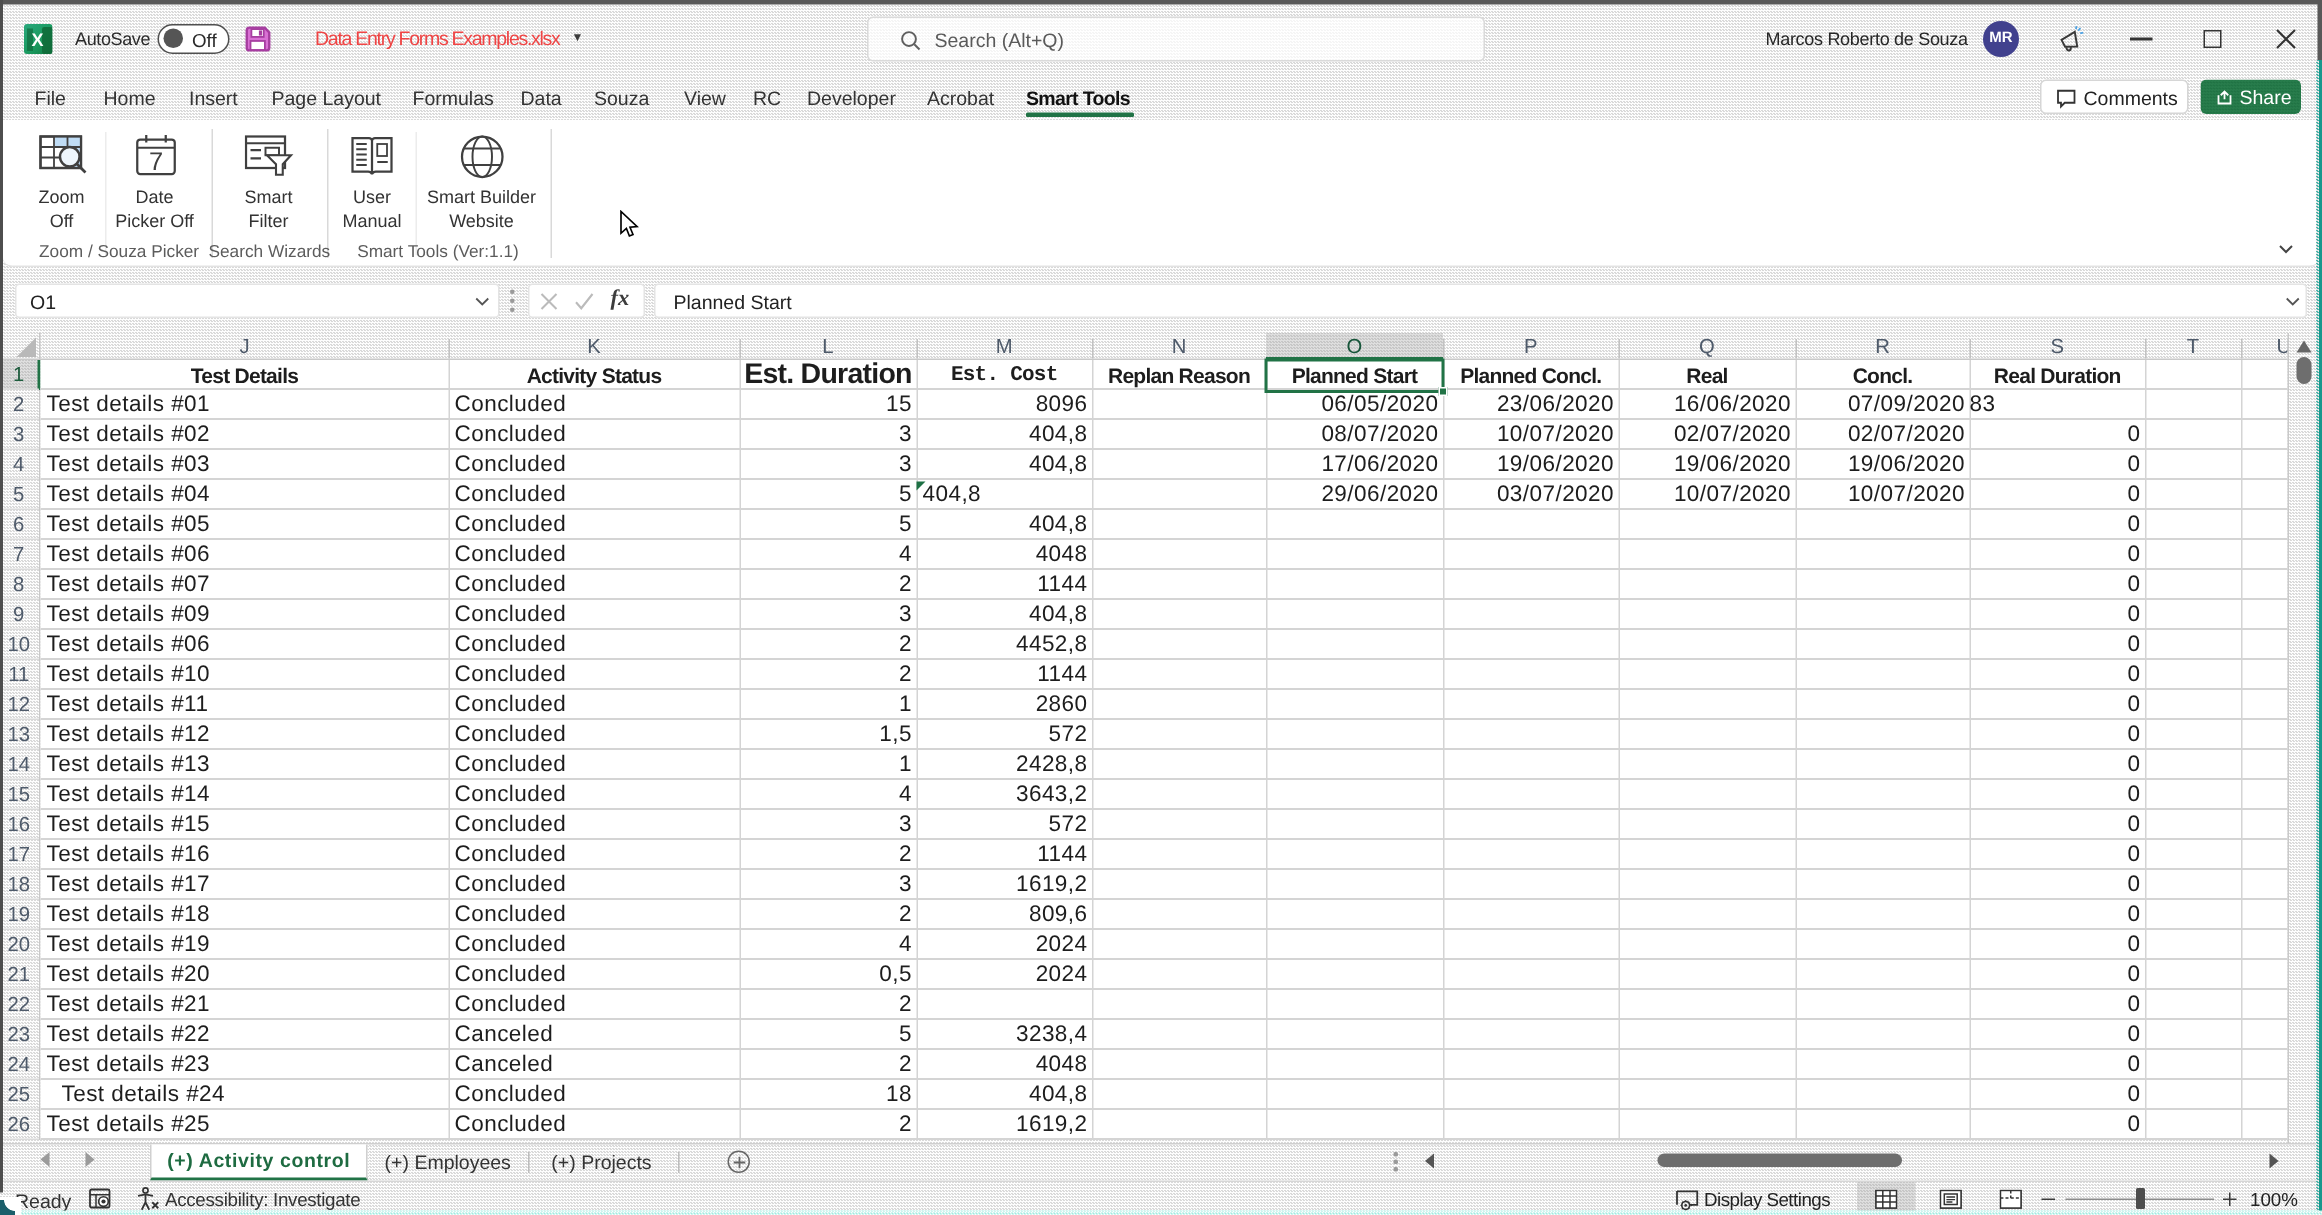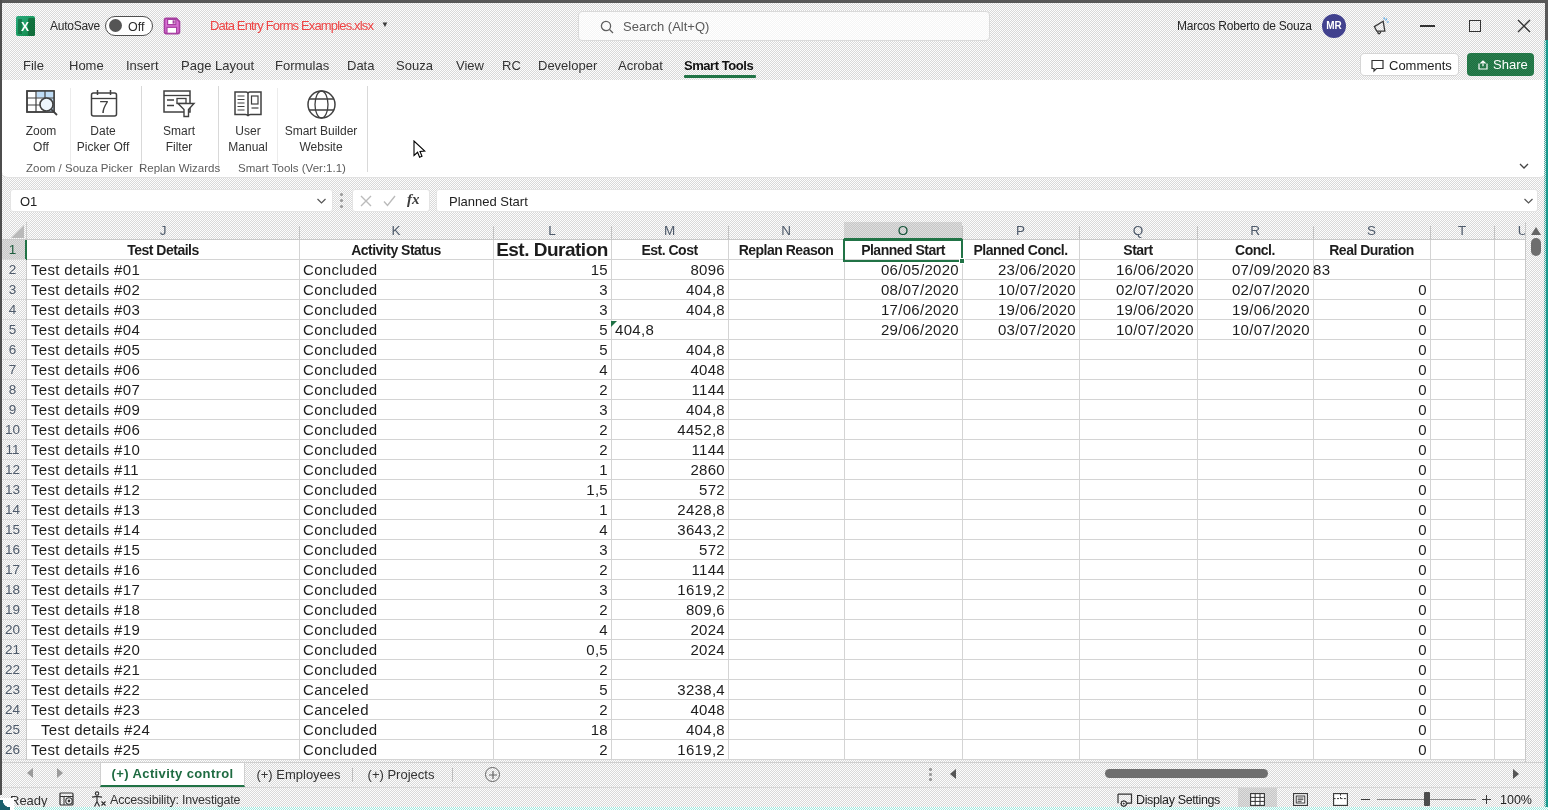--- a/index.html
+++ b/index.html
@@ -127,21 +127,21 @@
 <circle cx="15.5" cy="15.5" r="13.5" fill="none" stroke="#404040" stroke-width="1.5"></circle>
 <ellipse cx="15.5" cy="15.5" rx="6.5" ry="13.5" fill="none" stroke="#404040" stroke-width="1.3"></ellipse>
 <path d="M3 10h25M3 21h25" stroke="#404040" stroke-width="1.3"></path>
 </svg>
 <div class="icl" style="left:11px;top:123px;width:60px">Zoom<br>Off</div>
 <div class="icl" style="left:68px;top:123px;width:70px">Date<br>Picker Off</div>
 <div class="icl" style="left:149px;top:123px;width:60px">Smart<br>Filter</div>
 <div class="icl" style="left:218px;top:123px;width:60px">User<br>Manual</div>
 <div class="icl" style="left:276px;top:123px;width:90px">Smart Builder<br>Website</div>
 <div class="grl" style="left:26px;width:100px">Zoom / Souza Picker</div>
-<div class="grl" style="left:139px;width:80px">Replan Wizards</div>
+<div class="grl" style="left:139px;width:80px">Search Wizards</div>
 <div class="grl" style="left:227px;width:130px">Smart Tools (Ver:1.1)</div>
 <svg class="ab" style="left:1518px;top:161px" width="12" height="10" viewBox="0 0 12 10">
     <path d="M2 3l4 4 4-4" fill="none" stroke="#444" stroke-width="1.3"></path>
   </svg>
 <svg class="ab" style="left:413px;top:140px" width="13" height="19" viewBox="0 0 13 19">
 <path d="M1 1v14.5l3.6-3.2 2 5 2.4-1-2-4.8 4.8-.4z" fill="#fff" stroke="#000" stroke-width="1.1"></path>
 </svg>
 <div class="ab" style="left:10px;top:189px;width:323px;height:23px;background:#fff;border:1px solid #e4e4e4;border-radius:3px">
     <div class="ab" style="left:9px;top:2px;font-size:13px;color:#222;line-height:19px">O1</div>
     <svg class="ab" style="left:305px;top:7px" width="11" height="9" viewBox="0 0 11 9">
@@ -279,25 +279,25 @@
 <div class="gl" style="left:844px;top:240px;width:1px;height:520px"></div>
 <div class="gl" style="left:962px;top:240px;width:1px;height:520px"></div>
 <div class="gl" style="left:1079px;top:240px;width:1px;height:520px"></div>
 <div class="gl" style="left:1197px;top:240px;width:1px;height:520px"></div>
 <div class="gl" style="left:1313px;top:240px;width:1px;height:520px"></div>
 <div class="gl" style="left:1430px;top:240px;width:1px;height:520px"></div>
 <div class="gl" style="left:1494px;top:240px;width:1px;height:520px"></div>
 <div class="cv" style="top:240px;height:20px;line-height:20px;left:27px;width:272px;text-align:center;font-weight:bold;font-size:14px;letter-spacing:-0.5px;">Test Details</div>
 <div class="cv" style="top:240px;height:20px;line-height:20px;left:299px;width:194px;text-align:center;font-weight:bold;font-size:14px;letter-spacing:-0.5px;">Activity Status</div>
 <div class="cv" style="top:240px;height:20px;line-height:20px;left:493px;width:118px;text-align:center;font-weight:bold;font-size:19px;letter-spacing:-0.5px;">Est. Duration</div>
-<div class="cv" style="top:240px;height:20px;line-height:20px;left:611px;width:117px;text-align:center;font-weight:bold;font-size:14px;letter-spacing:-0.5px;">Est. Cost</div>
+<div class="cv" style="top:240px;height:20px;line-height:20px;left:611px;width:117px;text-align:center;font-weight:bold;font-size:14px;letter-spacing:-0.5px;font-family:Liberation Mono, monospace;">Est. Cost</div>
 <div class="cv" style="top:240px;height:20px;line-height:20px;left:728px;width:116px;text-align:center;font-weight:bold;font-size:14px;letter-spacing:-0.5px;">Replan Reason</div>
 <div class="cv" style="top:240px;height:20px;line-height:20px;left:844px;width:118px;text-align:center;font-weight:bold;font-size:14px;letter-spacing:-0.5px;">Planned Start</div>
 <div class="cv" style="top:240px;height:20px;line-height:20px;left:962px;width:117px;text-align:center;font-weight:bold;font-size:14px;letter-spacing:-0.5px;">Planned Concl.</div>
-<div class="cv" style="top:240px;height:20px;line-height:20px;left:1079px;width:118px;text-align:center;font-weight:bold;font-size:14px;letter-spacing:-0.5px;">Start</div>
+<div class="cv" style="top:240px;height:20px;line-height:20px;left:1079px;width:118px;text-align:center;font-weight:bold;font-size:14px;letter-spacing:-0.5px;">Real</div>
 <div class="cv" style="top:240px;height:20px;line-height:20px;left:1197px;width:116px;text-align:center;font-weight:bold;font-size:14px;letter-spacing:-0.5px;">Concl.</div>
 <div class="cv" style="top:240px;height:20px;line-height:20px;left:1313px;width:117px;text-align:center;font-weight:bold;font-size:14px;letter-spacing:-0.5px;">Real Duration</div>
 <div class="cv" style="top:260px;height:20px;line-height:20px;left:31px;">Test details #01</div>
 <div class="cv" style="top:260px;height:20px;line-height:20px;left:303px;">Concluded</div>
 <div class="cv" style="top:260px;height:20px;line-height:20px;left:493px;width:115px;text-align:right;">15</div>
 <div class="cv" style="top:260px;height:20px;line-height:20px;left:611px;width:114px;text-align:right;">8096</div>
 <div class="cv" style="top:260px;height:20px;line-height:20px;left:844px;width:115px;text-align:right;">06/05/2020</div>
 <div class="cv" style="top:260px;height:20px;line-height:20px;left:962px;width:114px;text-align:right;">23/06/2020</div>
 <div class="cv" style="top:260px;height:20px;line-height:20px;left:1079px;width:115px;text-align:right;">16/06/2020</div>
 <div class="cv" style="top:260px;height:20px;line-height:20px;left:1197px;width:113px;text-align:right;">07/09/2020</div>

